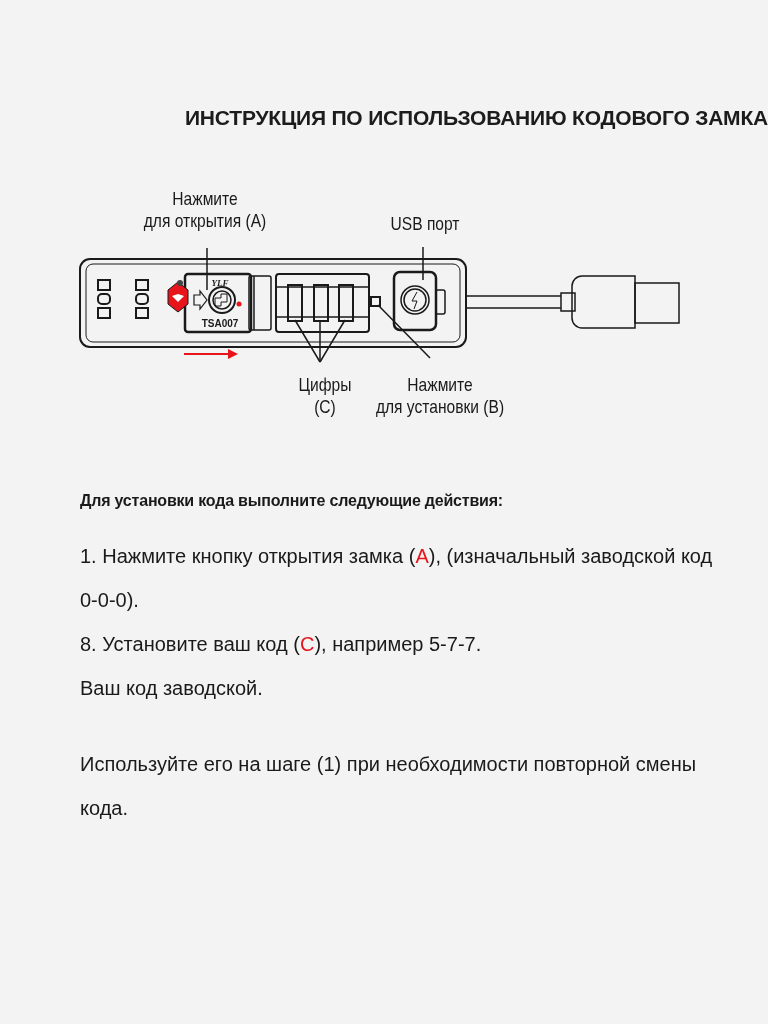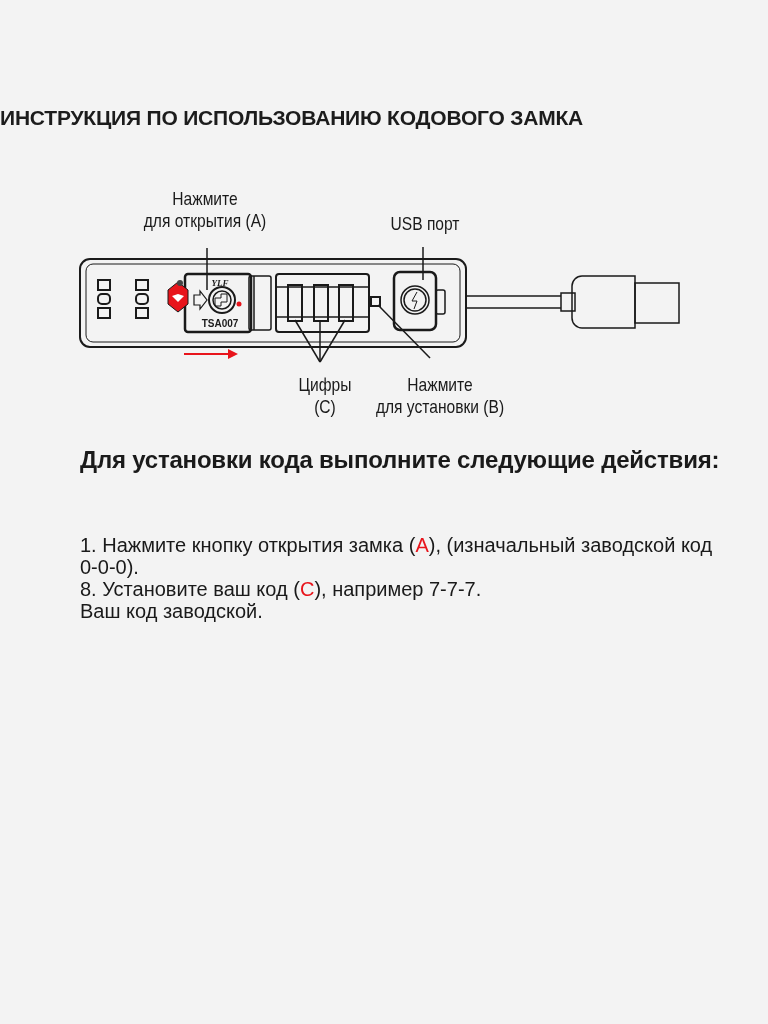--- a/index.html
+++ b/index.html
@@ -6,40 +6,40 @@
     body {
       width: 768px; height: 1024px;
       background: #f3f3f3;
       position: relative;
       overflow: hidden;
       font-family: "Liberation Sans", "DejaVu Sans", sans-serif;
       color: #1a1a1a;
     }
     .title {
       position: absolute; left: 0; top: 106px; width: 768px;
-      text-align: left;
+      text-align: right;
       font-size: 21px; font-weight: bold; letter-spacing: -0.2px;
       color: #1c1c1c;
     }
     .diagram { position: absolute; left: 0; top: 180px; width: 768px; height: 260px; }
     .label {
       position: absolute; text-align: center;
       font-family: "Liberation Sans Narrow", "Liberation Sans", sans-serif;
       font-size: 19px; line-height: 22px; color: #1a1a1a;
       transform: scaleX(0.82); transform-origin: center top;
       white-space: nowrap;
     }
     .subtitle {
-      position: absolute; left: 80px; top: 446px;
-      font-size: 24px; font-weight: bold; color: #1a1a1a;
+      position: absolute; left: 80px; top: 492px;
+      font-size: 16px; font-weight: bold; color: #1a1a1a;
       letter-spacing: -0.2px;
     }
     .steps {
       position: absolute; left: 80px; top: 534px; width: 640px;
-      font-size: 20px; line-height: 22px; color: #1a1a1a;
+      font-size: 20px; line-height: 44px; color: #1a1a1a;
     }
     .steps p { margin: 0; }
     .red { color: #e8141b; }
     .gap { height: 32px; }
   </style>
 </head>
 <body>
 
 <div class="title">ИНСТРУКЦИЯ ПО ИСПОЛЬЗОВАНИЮ КОДОВОГО ЗАМКА</div>
 
@@ -123,16 +123,17 @@
       <line x1="184" y1="354" x2="228" y2="354" stroke="#e8141b" stroke-width="2"></line>
       <path d="M228 349 l10 5 l-10 5 z" fill="#e8141b"></path>
     </g>
   </svg>
 </div>
 
 <div class="subtitle">Для установки кода выполните следующие действия:</div>
 
 <div class="steps">
   <p><span>1. Нажмите кнопку открытия замка (</span><span class="red">A</span><span>), (изначальный заводской код 0-0-0).</span></p>
-  <p><span>8. Установите ваш код (</span><span class="red">C</span><span>), например 7-7-7.</span></p>
+  <p><span>8. Установите ваш код (</span><span class="red">C</span><span>), например 5-7-7.</span></p>
   <p>Ваш код заводской.</p>
   <div class="gap"></div>
+  <p>Используйте его на шаге (1) при необходимости повторной смены кода.</p>
 </div>
 
 </body></html>

